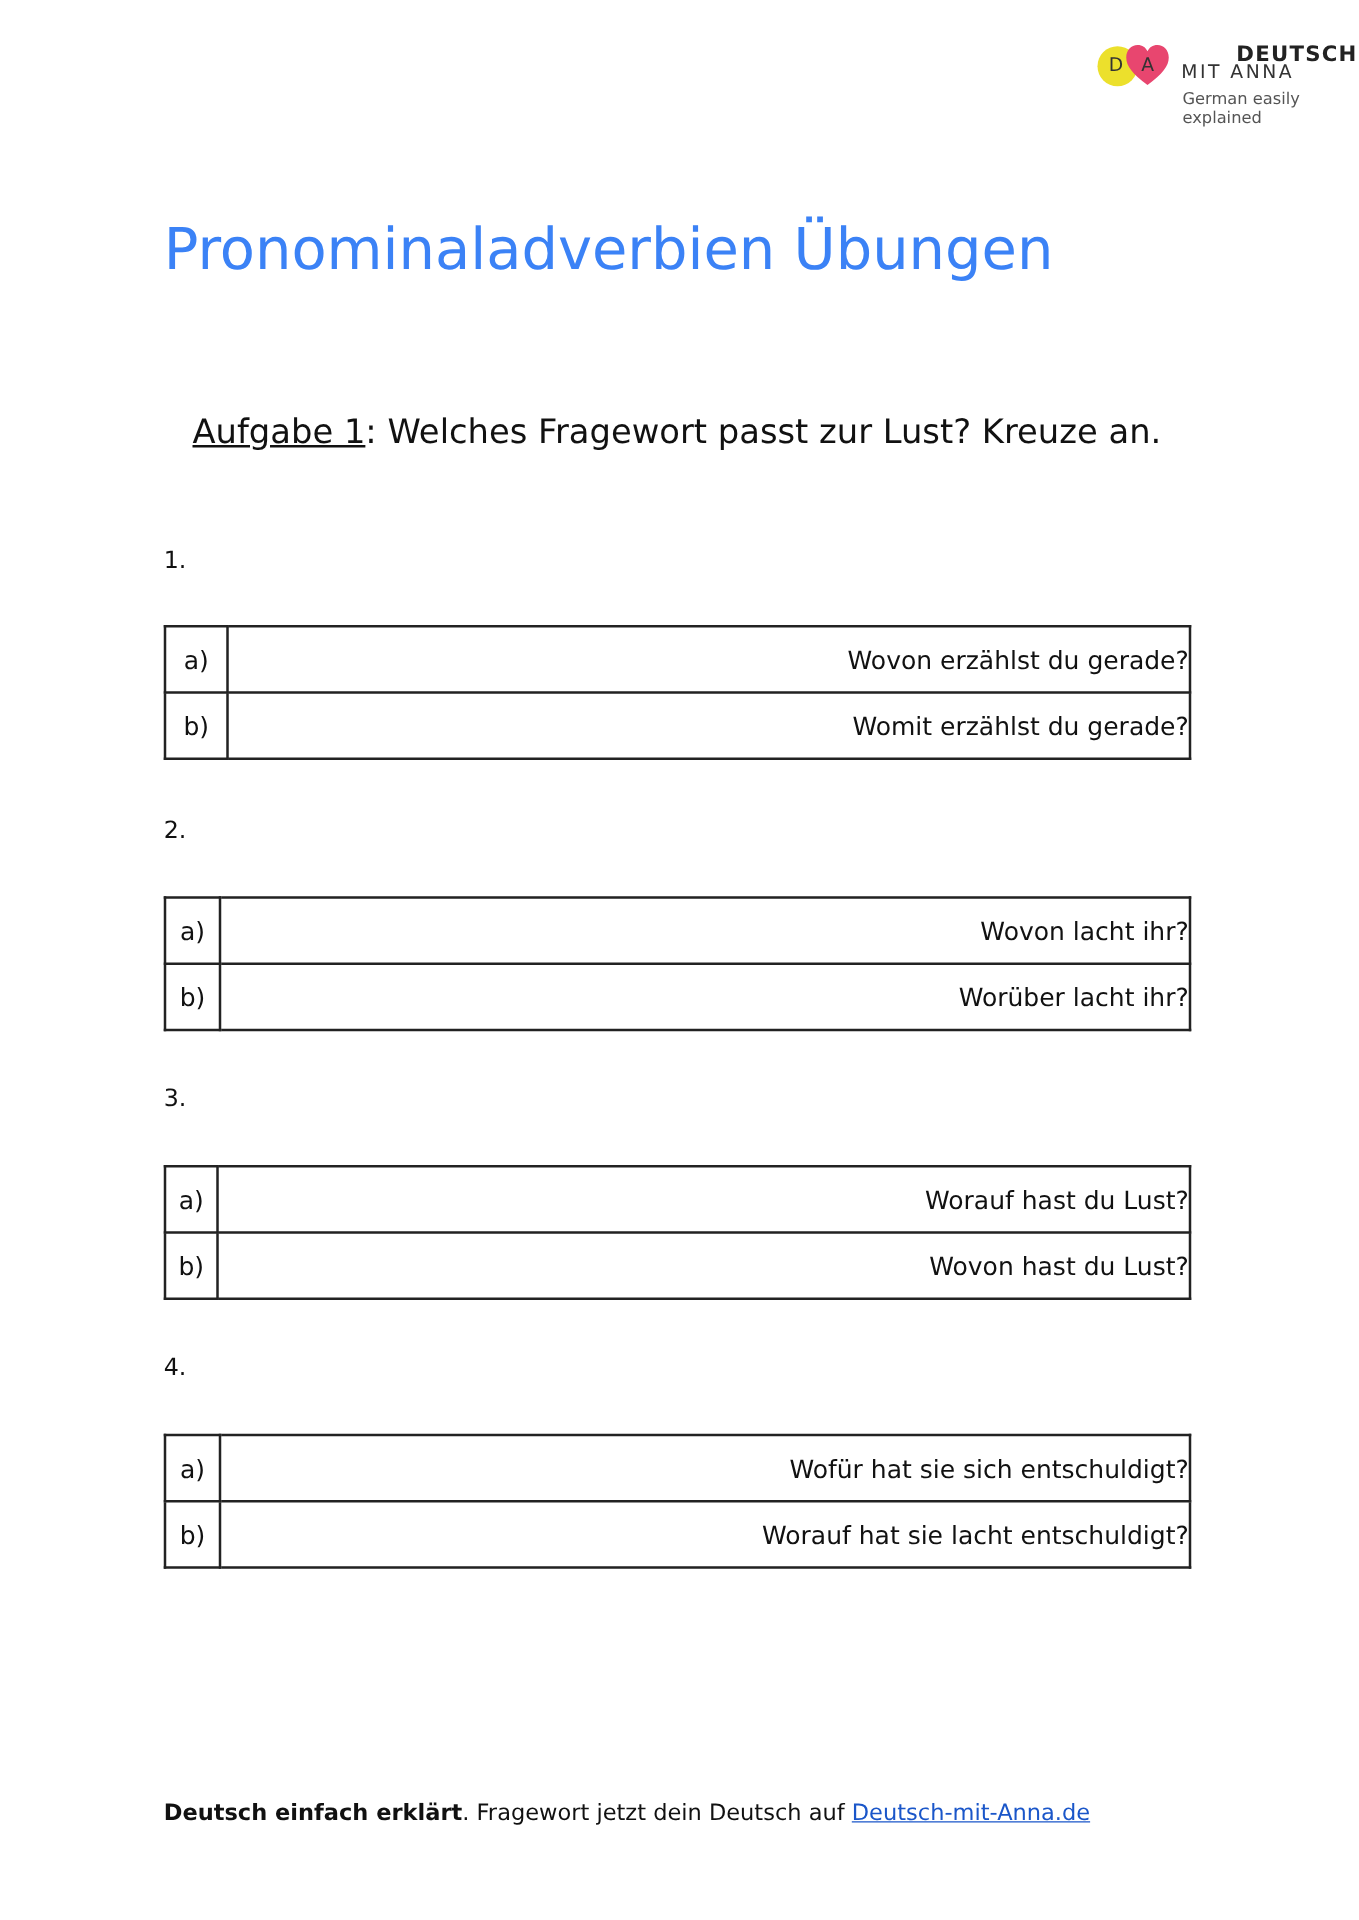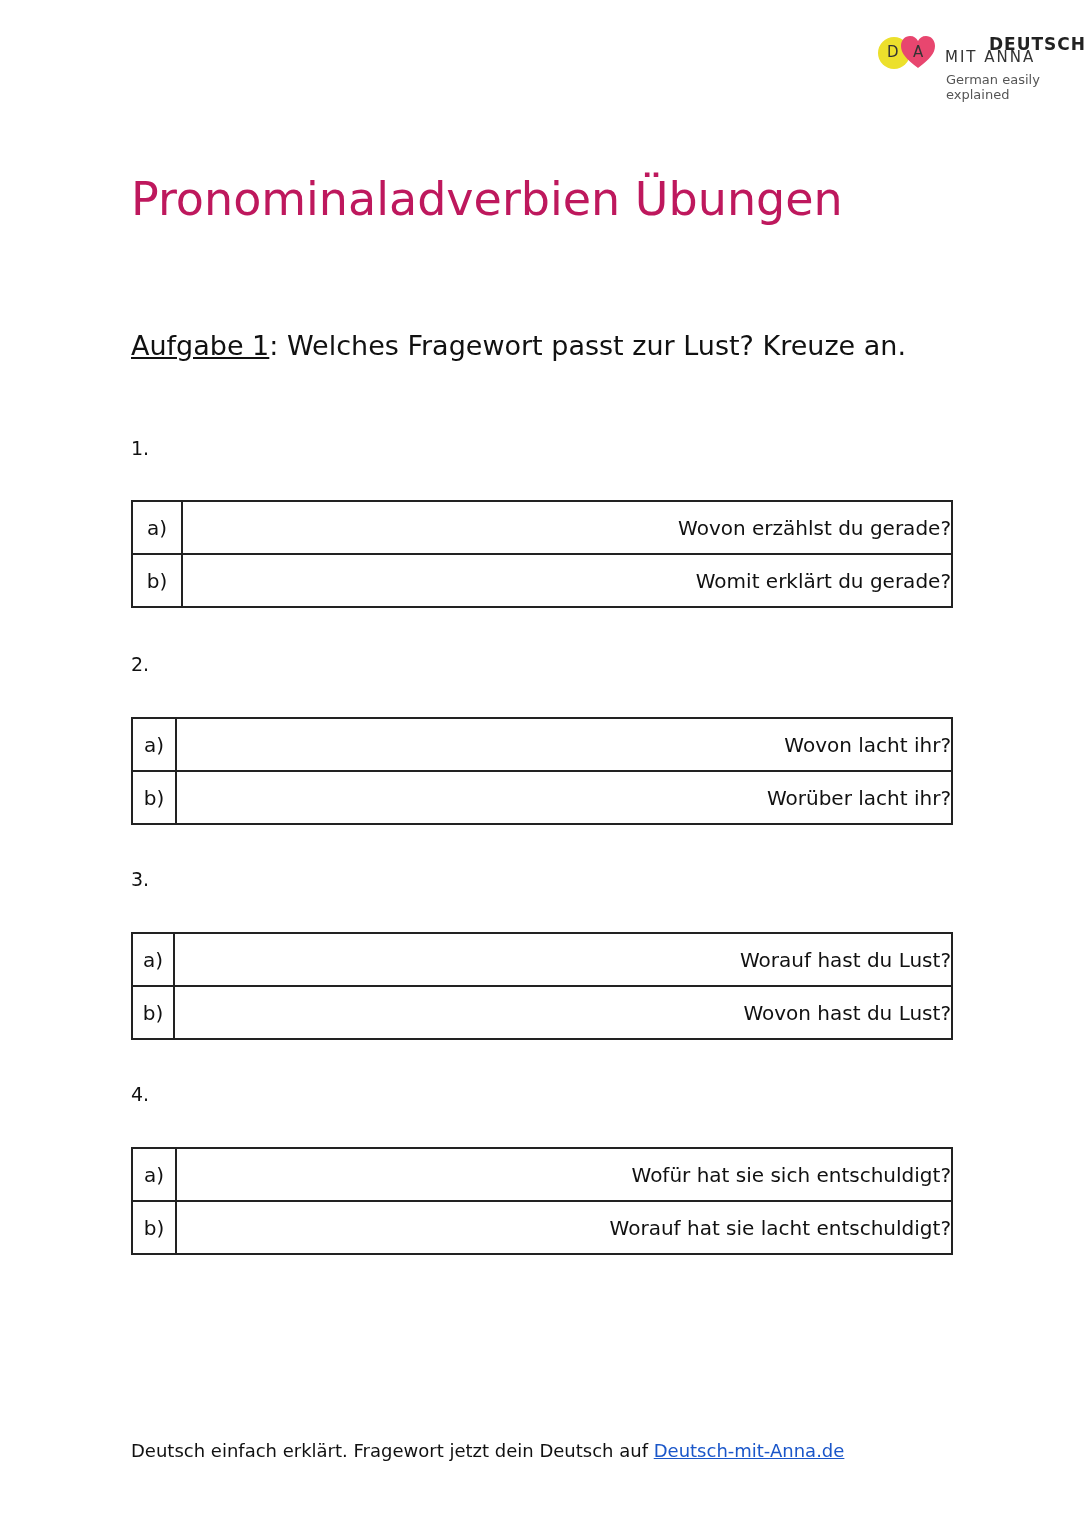--- a/index.html
+++ b/index.html
@@ -6,30 +6,30 @@
   body { width:1087px; height:1536px; position:relative; overflow:hidden;
          font-family:"DejaVu Sans", sans-serif; color:#111; }
   .logo { position:absolute; left:878px; top:34px; width:170px; height:50px; }
   .logo .c1 { position:absolute; left:0; top:3px; width:32px; height:32px; border-radius:50%; background:#ece02c; }
   .logo .heart { position:absolute; left:22px; top:1px; width:36px; height:36px; }
   .logo .ld { position:absolute; left:9px; top:9px; font-size:15px; color:#333; }
   .logo .la { position:absolute; left:35px; top:9px; font-size:15px; color:#333; }
   .logo .t1 { position:absolute; left:67px; top:0px; font-size:17px; font-weight:bold; letter-spacing:1px; color:#222;margin-left:44px; }
   .logo .t2 { position:absolute; left:67px; top:14px; font-size:15px; letter-spacing:2px; color:#333; }
   .logo .t3 { position:absolute; left:68px; top:38px; font-size:13px; color:#555; }
-  .title { position:absolute; left:131px; top:172px; font-size:46px; font-weight:normal; margin:0; color:#be185d; }
+  .title { position:absolute; left:131px; top:172px; font-size:46px; font-weight:normal; margin:0; color:#3b82f6; }
   .task { position:absolute; left:131px; top:320px; width:800px; font-size:27px; line-height:51px; color:#111; }
-  .task u { text-decoration:underline; }
+  .task u { text-decoration:underline;margin-left:23px; }
   .qnum { position:absolute; left:131px; font-size:19px; color:#111; }
   table.q { position:absolute; left:131px; width:822px; border-collapse:collapse; }
   table.q td { border:2px solid #222; height:51px; font-size:20px; padding:0; }
   table.q td.lbl { width:48px; text-align:center; }
   table.q td.txt { padding-left:8px;text-align:right; }
   .footer { position:absolute; left:131px; top:1440px; font-size:18px; color:#111; }
-  .footer b { font-weight:normal; }
+  .footer b { font-weight:bold; }
   .footer a { color:#1a56c9; text-decoration:underline; }
 </style>
 </head>
 <body>
 
 <div class="logo">
   <div class="c1"></div>
   <svg class="heart" viewBox="0 0 36 36">
     <path d="M18 33 C6 24 1 18 1 11 C1 5 5 1 10 1 C14 1 16.5 3 18 6 C19.5 3 22 1 26 1 C31 1 35 5 35 11 C35 18 30 24 18 33 Z" fill="#e8466f"></path>
   </svg>
@@ -48,21 +48,21 @@
 
 <div class="qnum" style="top:437px">1.</div>
 <table class="q" style="top:500px">
   <tbody>
       <tr>
     <td class="lbl">a)</td>
     <td class="txt">Wovon erzählst du gerade?</td>
   </tr>
   <tr>
     <td class="lbl">b)</td>
-    <td class="txt">Womit erklärt du gerade?</td>
+    <td class="txt">Womit erzählst du gerade?</td>
   </tr>
 </tbody>
   </table>
 
 <div class="qnum" style="top:653px">2.</div>
 <table class="q" style="top:717px">
   <tbody>
       <tr>
     <td class="lbl" style="width:42px">a)</td>
     <td class="txt">Wovon lacht ihr?</td>

